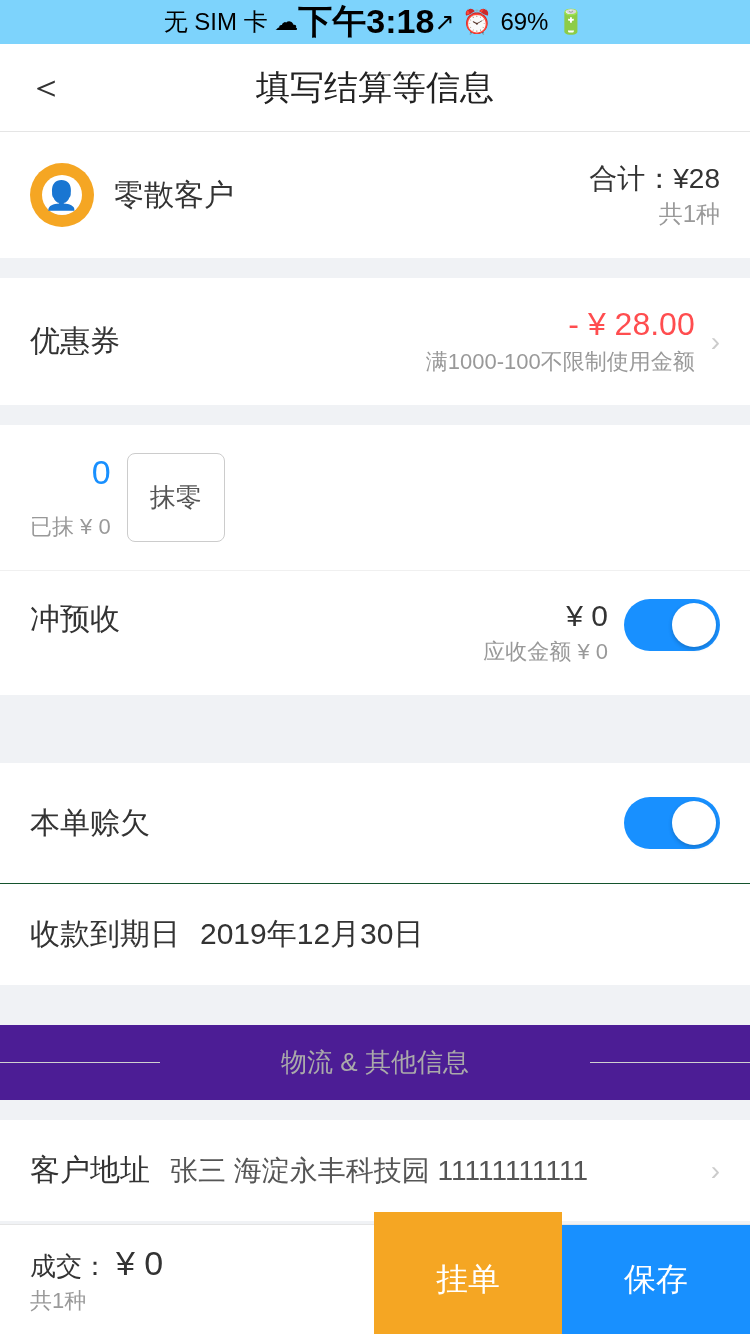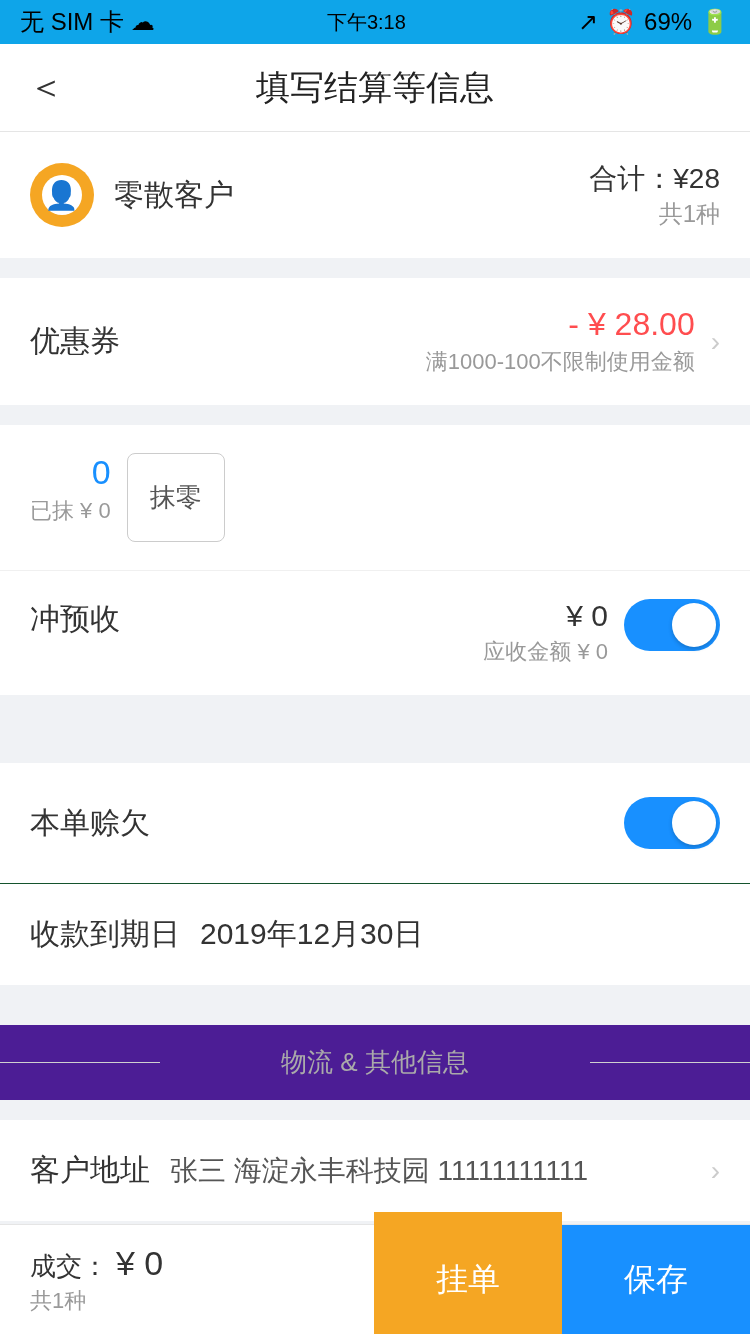--- a/index.html
+++ b/index.html
@@ -10,30 +10,30 @@
       font-family: -apple-system, "PingFang SC", "Helvetica Neue", sans-serif;
       background: #f0f2f5;
       font-size: 28px;
       color: #333;
     }
 
     
     .status-bar {
       width: 100%;
       height: 44px;
-      background: #0ea5e9;
-      display: flex;
-      align-items: center;
-      justify-content: space-between;
+      background: #7dd3fc;
+      display: flex;
+      align-items: center;
+      justify-content: center;
       padding: 0 20px;
       font-size: 24px;
       color: #000;
     }
     .status-left { display: flex; align-items: center; gap: 10px; }
-    .status-center { font-size: 20px; font-weight: 400; }
+    .status-center { font-size: 34px; font-weight: 700; }
     .status-right { display: flex; align-items: center; gap: 8px; font-size: 24px; }
 
     
     .nav-bar {
       width: 100%;
       height: 88px;
       background: #fff;
       display: flex;
       align-items: center;
       justify-content: center;
@@ -162,21 +162,21 @@
 
     
     .deal-amount-value {
       font-size: 34px;
       color: #1890ff;
       font-weight: 500;
     }
     .deal-amount-sub {
       font-size: 22px;
       color: #999;
-      margin-top: 4px;
+      margin-top: 20px;
     }
     .round-zero-btn {
       border: 1px solid #ccc;
       border-radius: 8px;
       padding: 26px 22px;
       font-size: 26px;
       color: #555;
       background: #fff;
       cursor: pointer;
     }

